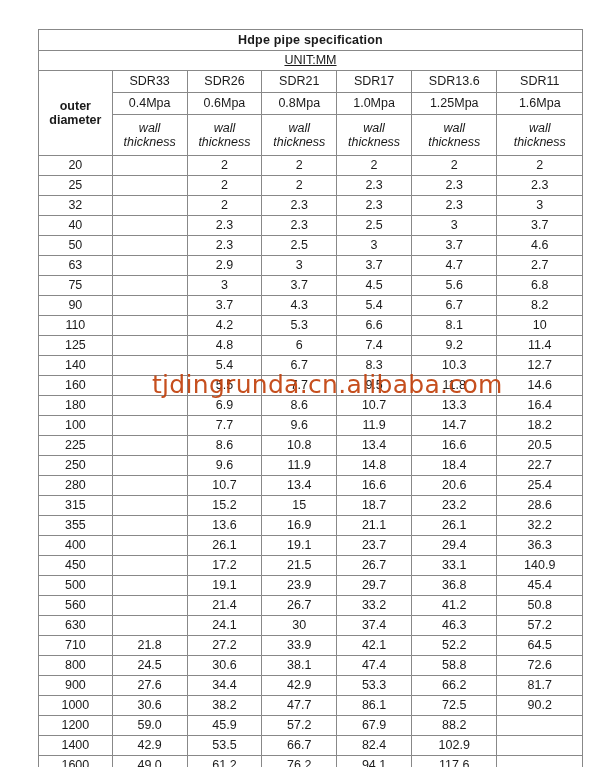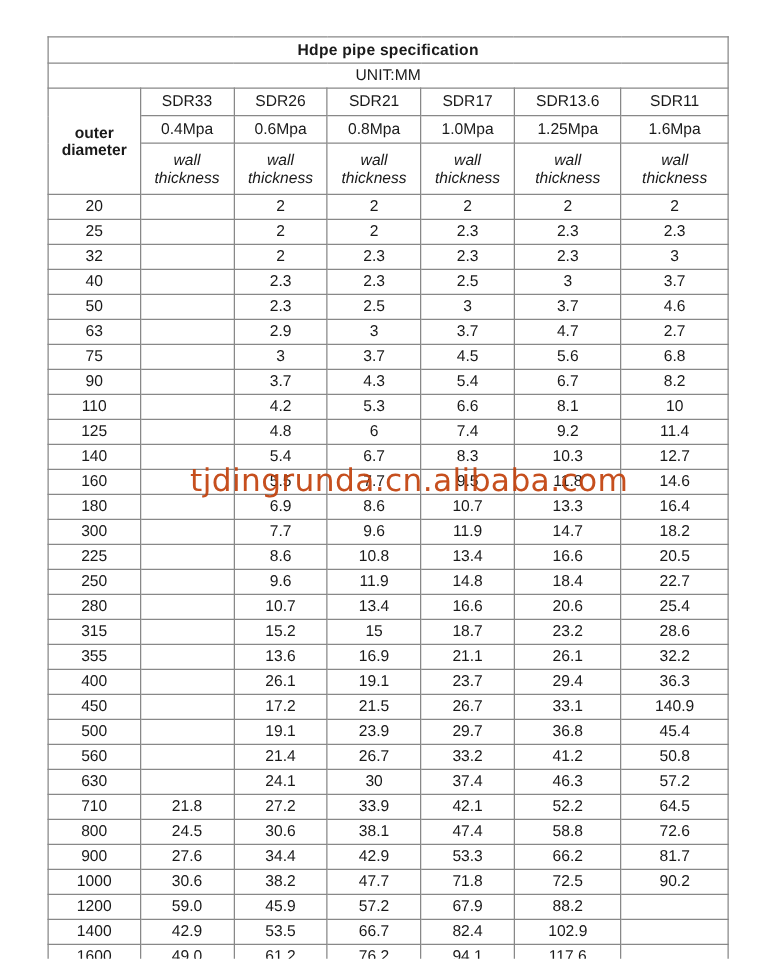--- a/index.html
+++ b/index.html
@@ -45,20 +45,21 @@
     height: 20px;
     color: #1b1bac;
     font-weight: bold;
     font-size: 13px;
     letter-spacing: 0.2px;
   }
   td.unit-cell {
     height: 19px;
     font-size: 12.5px;
     color: #1a1a1a;
+    text-decoration: underline;
   }
   td.sdr-cell {
     height: 21px;
     font-size: 12.5px;
   }
   td.mpa-cell {
     height: 21px;
     font-size: 12.5px;
   }
   td.wall-cell {
@@ -285,21 +286,21 @@
           <tr class="data-row">
             <td class="dim-cell">180</td>
             <td class="val-cell"></td>
             <td class="val-cell">6.9</td>
             <td class="val-cell">8.6</td>
             <td class="val-cell">10.7</td>
             <td class="val-cell">13.3</td>
             <td class="val-cell">16.4</td>
           </tr>
           <tr class="data-row">
-            <td class="dim-cell">300</td>
+            <td class="dim-cell">100</td>
             <td class="val-cell"></td>
             <td class="val-cell">7.7</td>
             <td class="val-cell">9.6</td>
             <td class="val-cell">11.9</td>
             <td class="val-cell">14.7</td>
             <td class="val-cell">18.2</td>
           </tr>
           <tr class="data-row">
             <td class="dim-cell">225</td>
             <td class="val-cell"></td>
@@ -415,21 +416,21 @@
             <td class="val-cell">42.9</td>
             <td class="val-cell">53.3</td>
             <td class="val-cell">66.2</td>
             <td class="val-cell">81.7</td>
           </tr>
           <tr class="data-row">
             <td class="dim-cell">1000</td>
             <td class="val-cell">30.6</td>
             <td class="val-cell">38.2</td>
             <td class="val-cell">47.7</td>
-            <td class="val-cell">71.8</td>
+            <td class="val-cell">86.1</td>
             <td class="val-cell">72.5</td>
             <td class="val-cell">90.2</td>
           </tr>
           <tr class="data-row">
             <td class="dim-cell">1200</td>
             <td class="val-cell">59.0</td>
             <td class="val-cell">45.9</td>
             <td class="val-cell">57.2</td>
             <td class="val-cell">67.9</td>
             <td class="val-cell">88.2</td>

